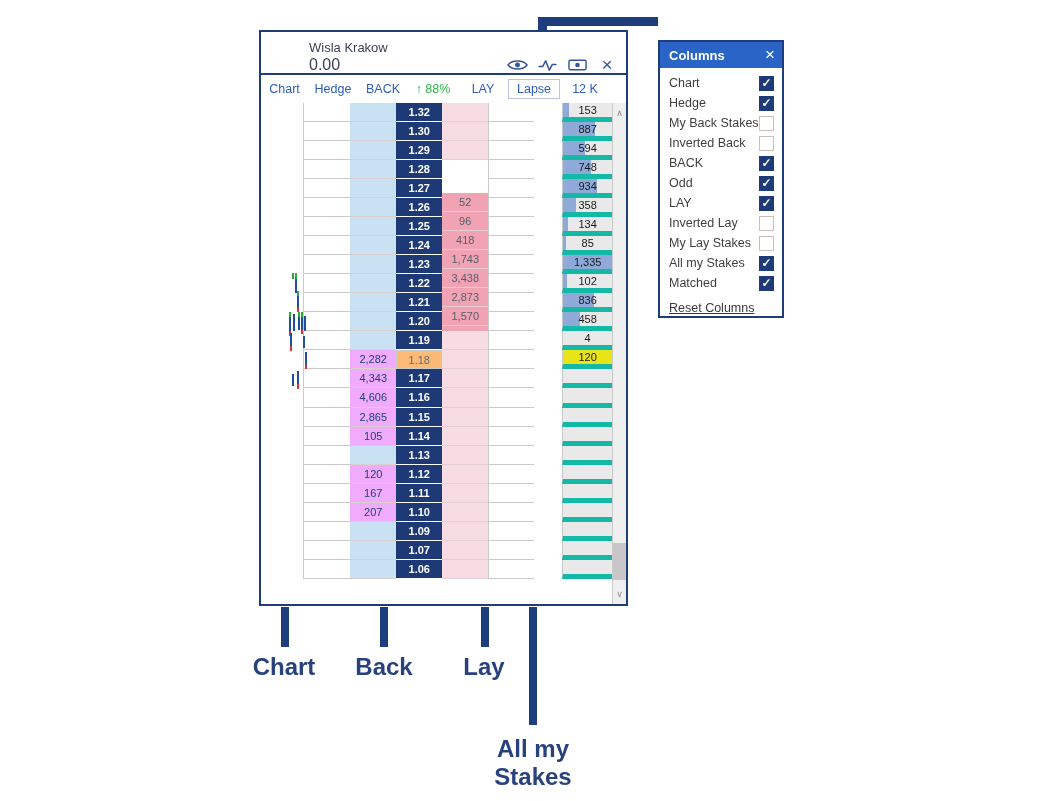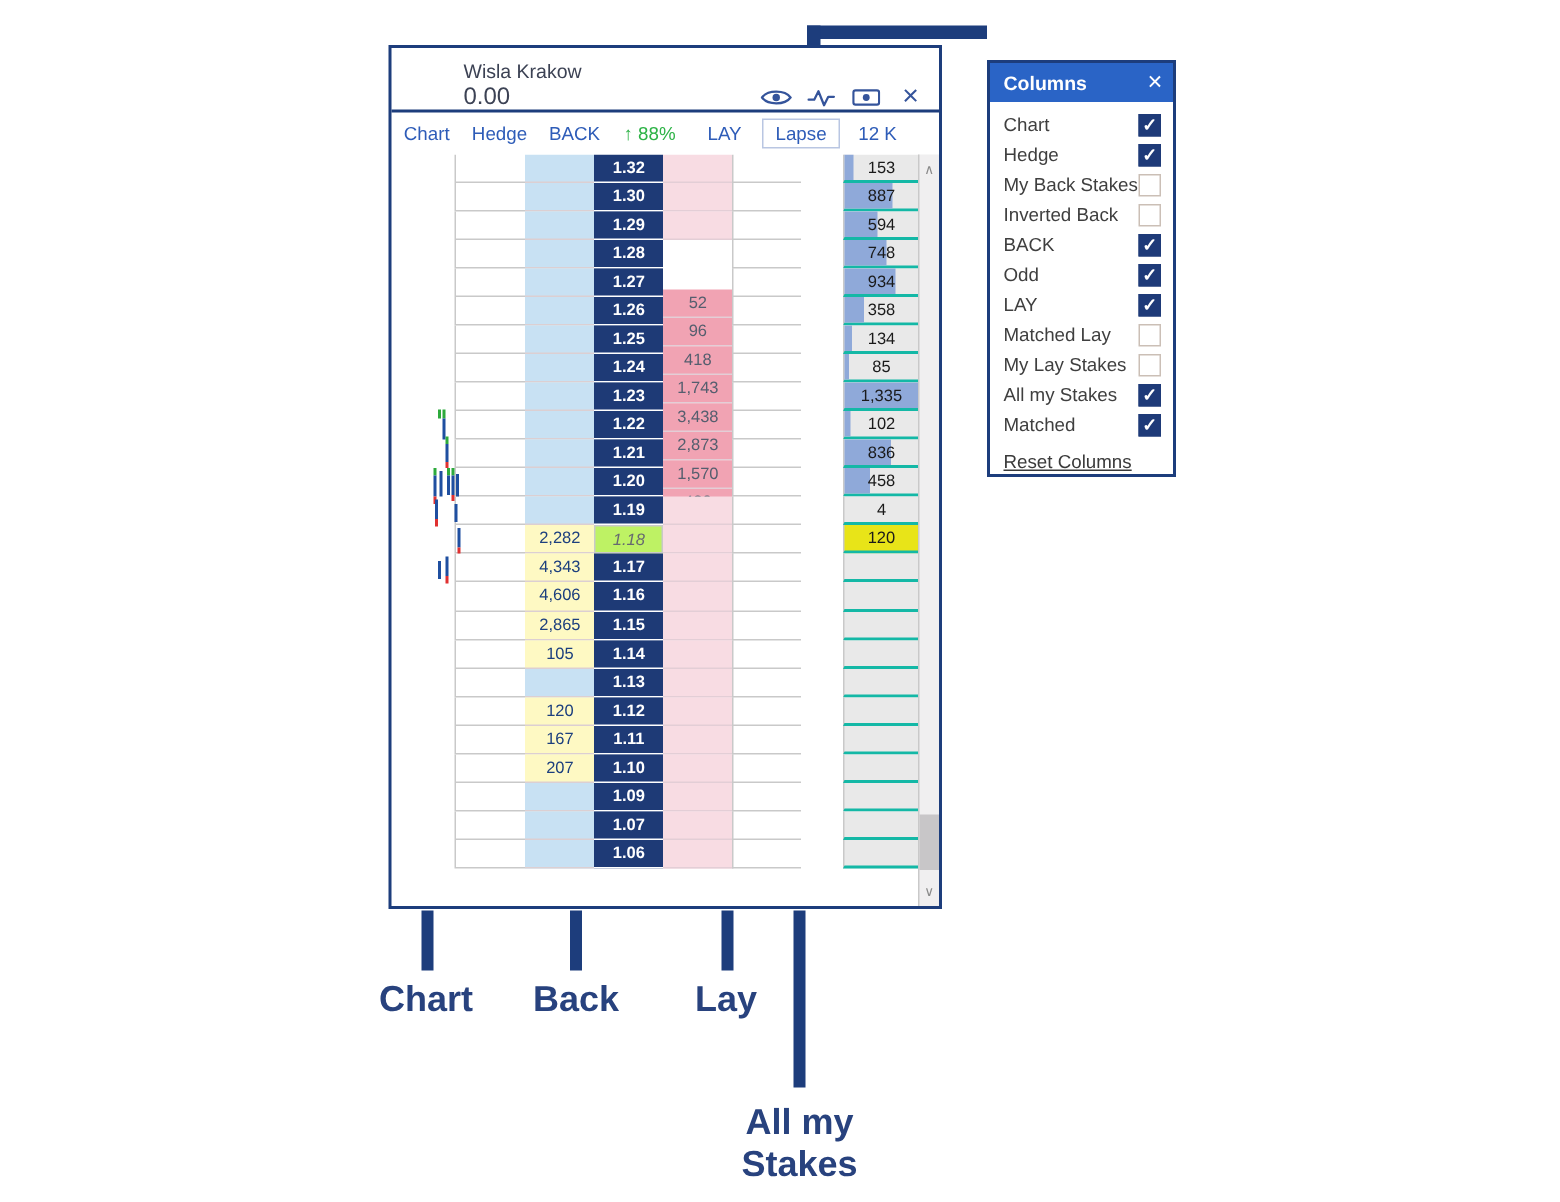--- a/index.html
+++ b/index.html
@@ -33,28 +33,28 @@
   .col-h .boxed { display:inline-block; border:1px solid #b9c6e2; padding:2px 8px; color:#2e5cb8; background:#fff; }
 
   
   .ladder { position:absolute; left:0; top:71px; width:351px; height:501px; overflow:hidden; }
   .lrow { display:flex; height:19.038px; }
   .cell { height:100%; display:flex; align-items:center; justify-content:center;
           font-size:11px; border-bottom:1px solid #c9c9c9; }
   .c-chart { width:47px; border-bottom:none; border-right:1px solid #c9c9c9; }
   .c-hedge { width:50px; }
   .c-back  { width:50px; background:#c8e1f3; color:#1c3f7e; border-bottom:1px solid #dccfd2; }
-  .c-back.has { background:#fef9c3; }
+  .c-back.has { background:#f0abfc; }
   .c-odds  { width:50px; background:#1e3a76; color:#ffffff; font-weight:bold; border-bottom:1px solid #ffffff; }
-  .c-odds.cur { background:#bef264; color:#666a70; font-weight:normal; border:1px solid #c9c9c9;font-style:italic; }
+  .c-odds.cur { background:#fdba74; color:#666a70; font-weight:normal; border:1px solid #c9c9c9; }
   .c-lay   { width:50px; background:#f8dce3; color:#555e6e; border-bottom:1px solid #e3ced6; }
   .c-lay.has { background:#f1a3b3;margin-top:33px; }
   .c-lapse { width:50px; border-left:1px solid #c9c9c9; }
   .c-match { width:54px; background:#e9e9e9; color:#1a1a1a; position:relative;
-             border-left:1px solid #c9c9c9; border-bottom:2px solid #14b8a6;margin-left:28px; }
+             border-left:1px solid #c9c9c9; border-bottom:5px solid #14b8a6;margin-left:28px; }
   .c-match .bar { position:absolute; left:0; top:0; bottom:0; background:#8fa9d9; }
   .c-match span { position:relative; z-index:1; }
   .c-match.yellow { background:#e8e418; }
 
   
   .chart-marks { position:absolute; left:0; top:71px; width:47px; height:501px; pointer-events:none; }
   .mark { position:absolute; width:2px; }
   .mk-g { background:#2daa3c; } .mk-b { background:#1f4fa0; } .mk-r { background:#e03030; }
 
   
@@ -485,21 +485,21 @@
         </div>
         <div class="p-item">
           <span>Odd</span>
           <span class="chk on">✓</span>
         </div>
         <div class="p-item">
           <span>LAY</span>
           <span class="chk on">✓</span>
         </div>
         <div class="p-item">
-          <span>Matched Lay</span>
+          <span>Inverted Lay</span>
           <span class="chk"></span>
         </div>
         <div class="p-item">
           <span>My Lay Stakes</span>
           <span class="chk"></span>
         </div>
         <div class="p-item">
           <span>All my Stakes</span>
           <span class="chk on">✓</span>
         </div>

